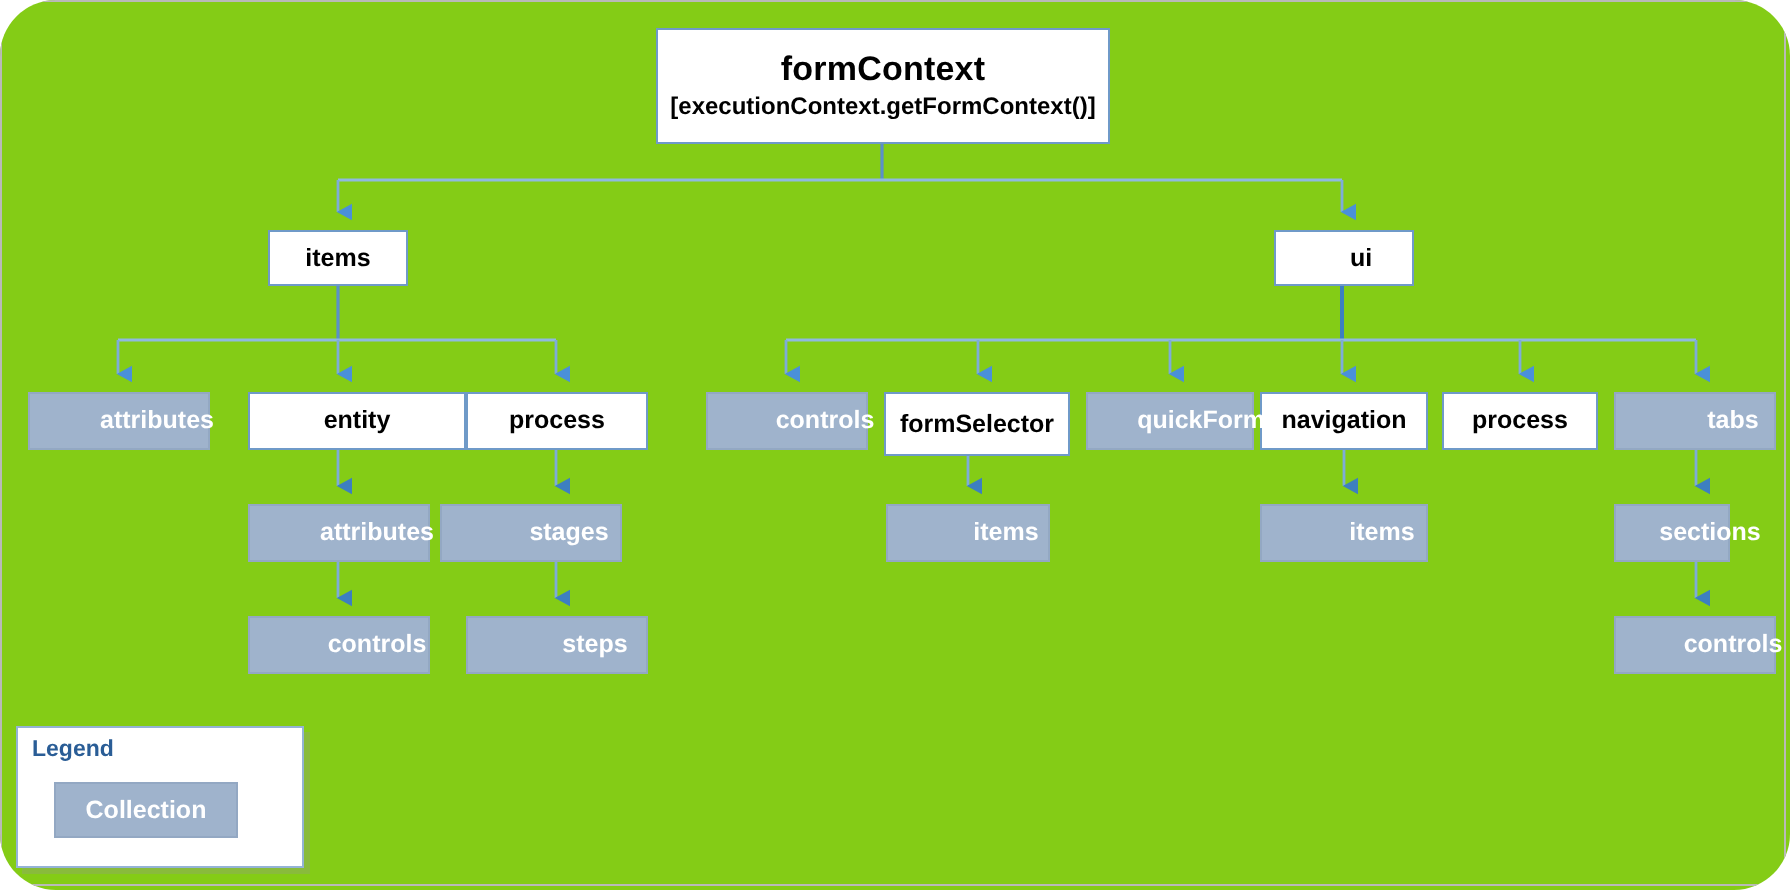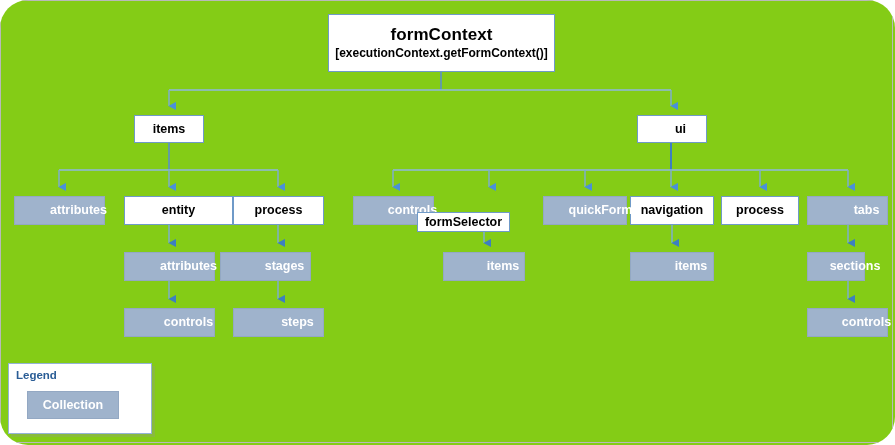--- a/index.html
+++ b/index.html
@@ -197,21 +197,21 @@
   <div class="node collection" style="left:220px; top:252px; width:91px; height:29px;">
     <span>stages</span>
   </div>
   <div class="node collection" style="left:233px; top:308px; width:91px; height:29px;">
     <span>steps</span>
   </div>
 
   <div class="node collection" style="left:353px; top:196px; width:81px; height:29px;">
     <span>controls</span>
   </div>
-  <div class="node plain" style="left:417px; top:196px; width:93px; height:20px;margin-top:16px;">
+  <div class="node plain" style="left:442px; top:196px; width:93px; height:32px;">
     <span>formSelector</span>
   </div>
   <div class="node plain" style="left:630px; top:196px; width:84px; height:29px;">
     <span>navigation</span>
   </div>
   <div class="node collection" style="left:543px; top:196px; width:84px; height:29px;">
     <span>quickForms</span>
   </div>
   <div class="node plain" style="left:721px; top:196px; width:78px; height:29px;">
     <span>process</span>

